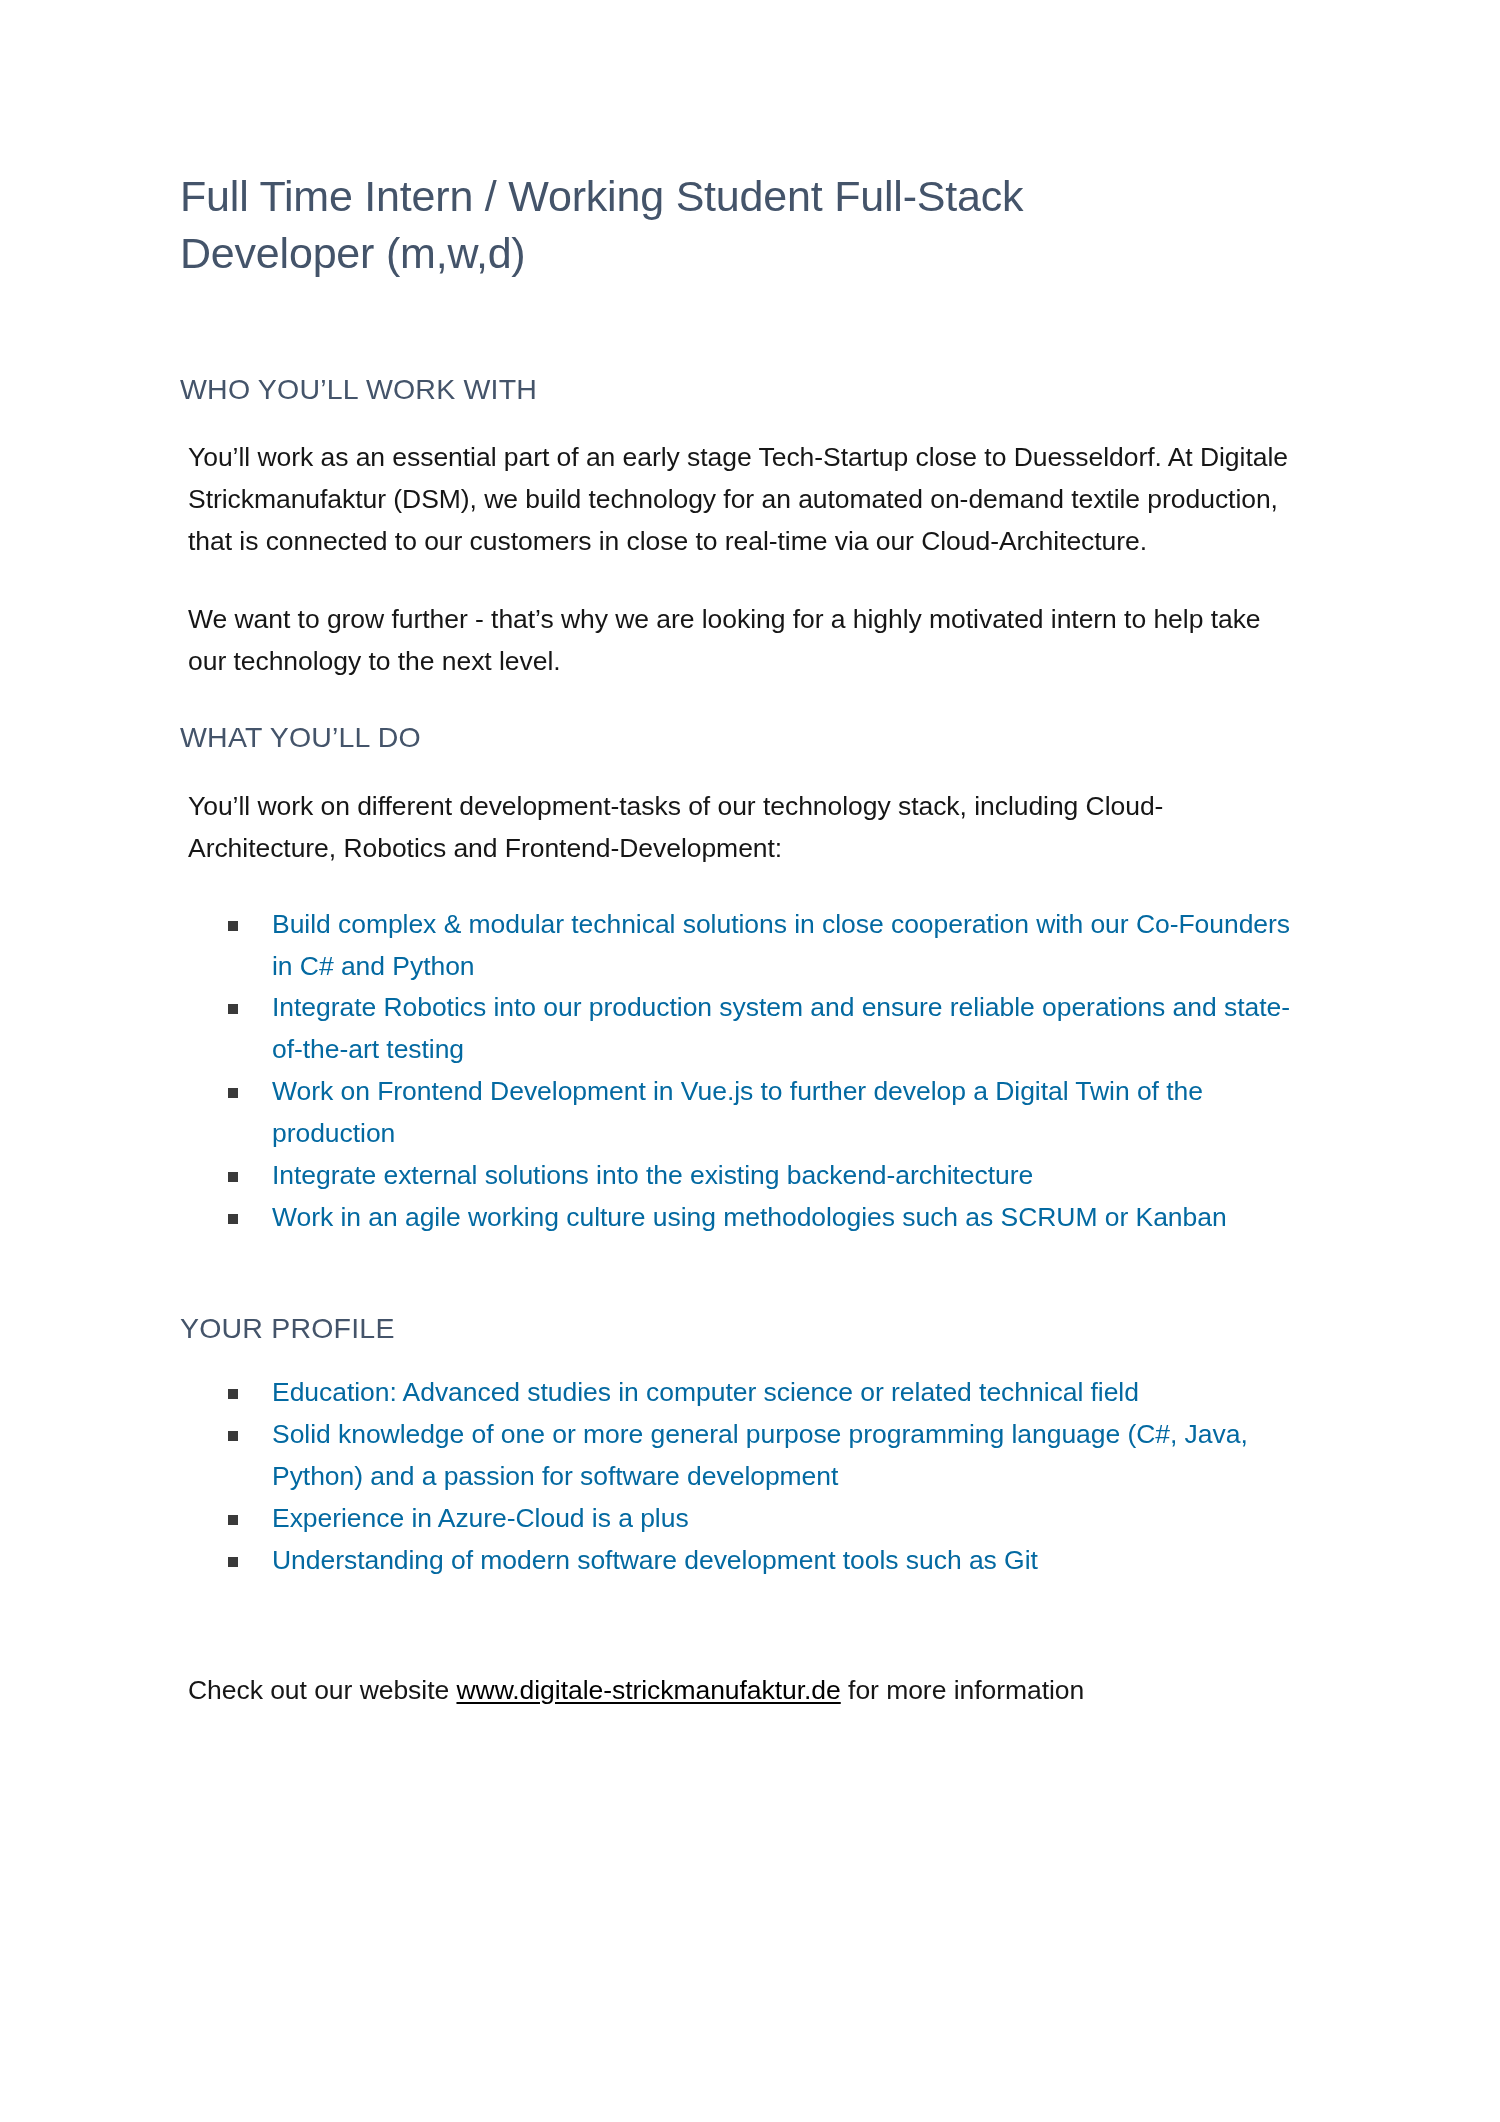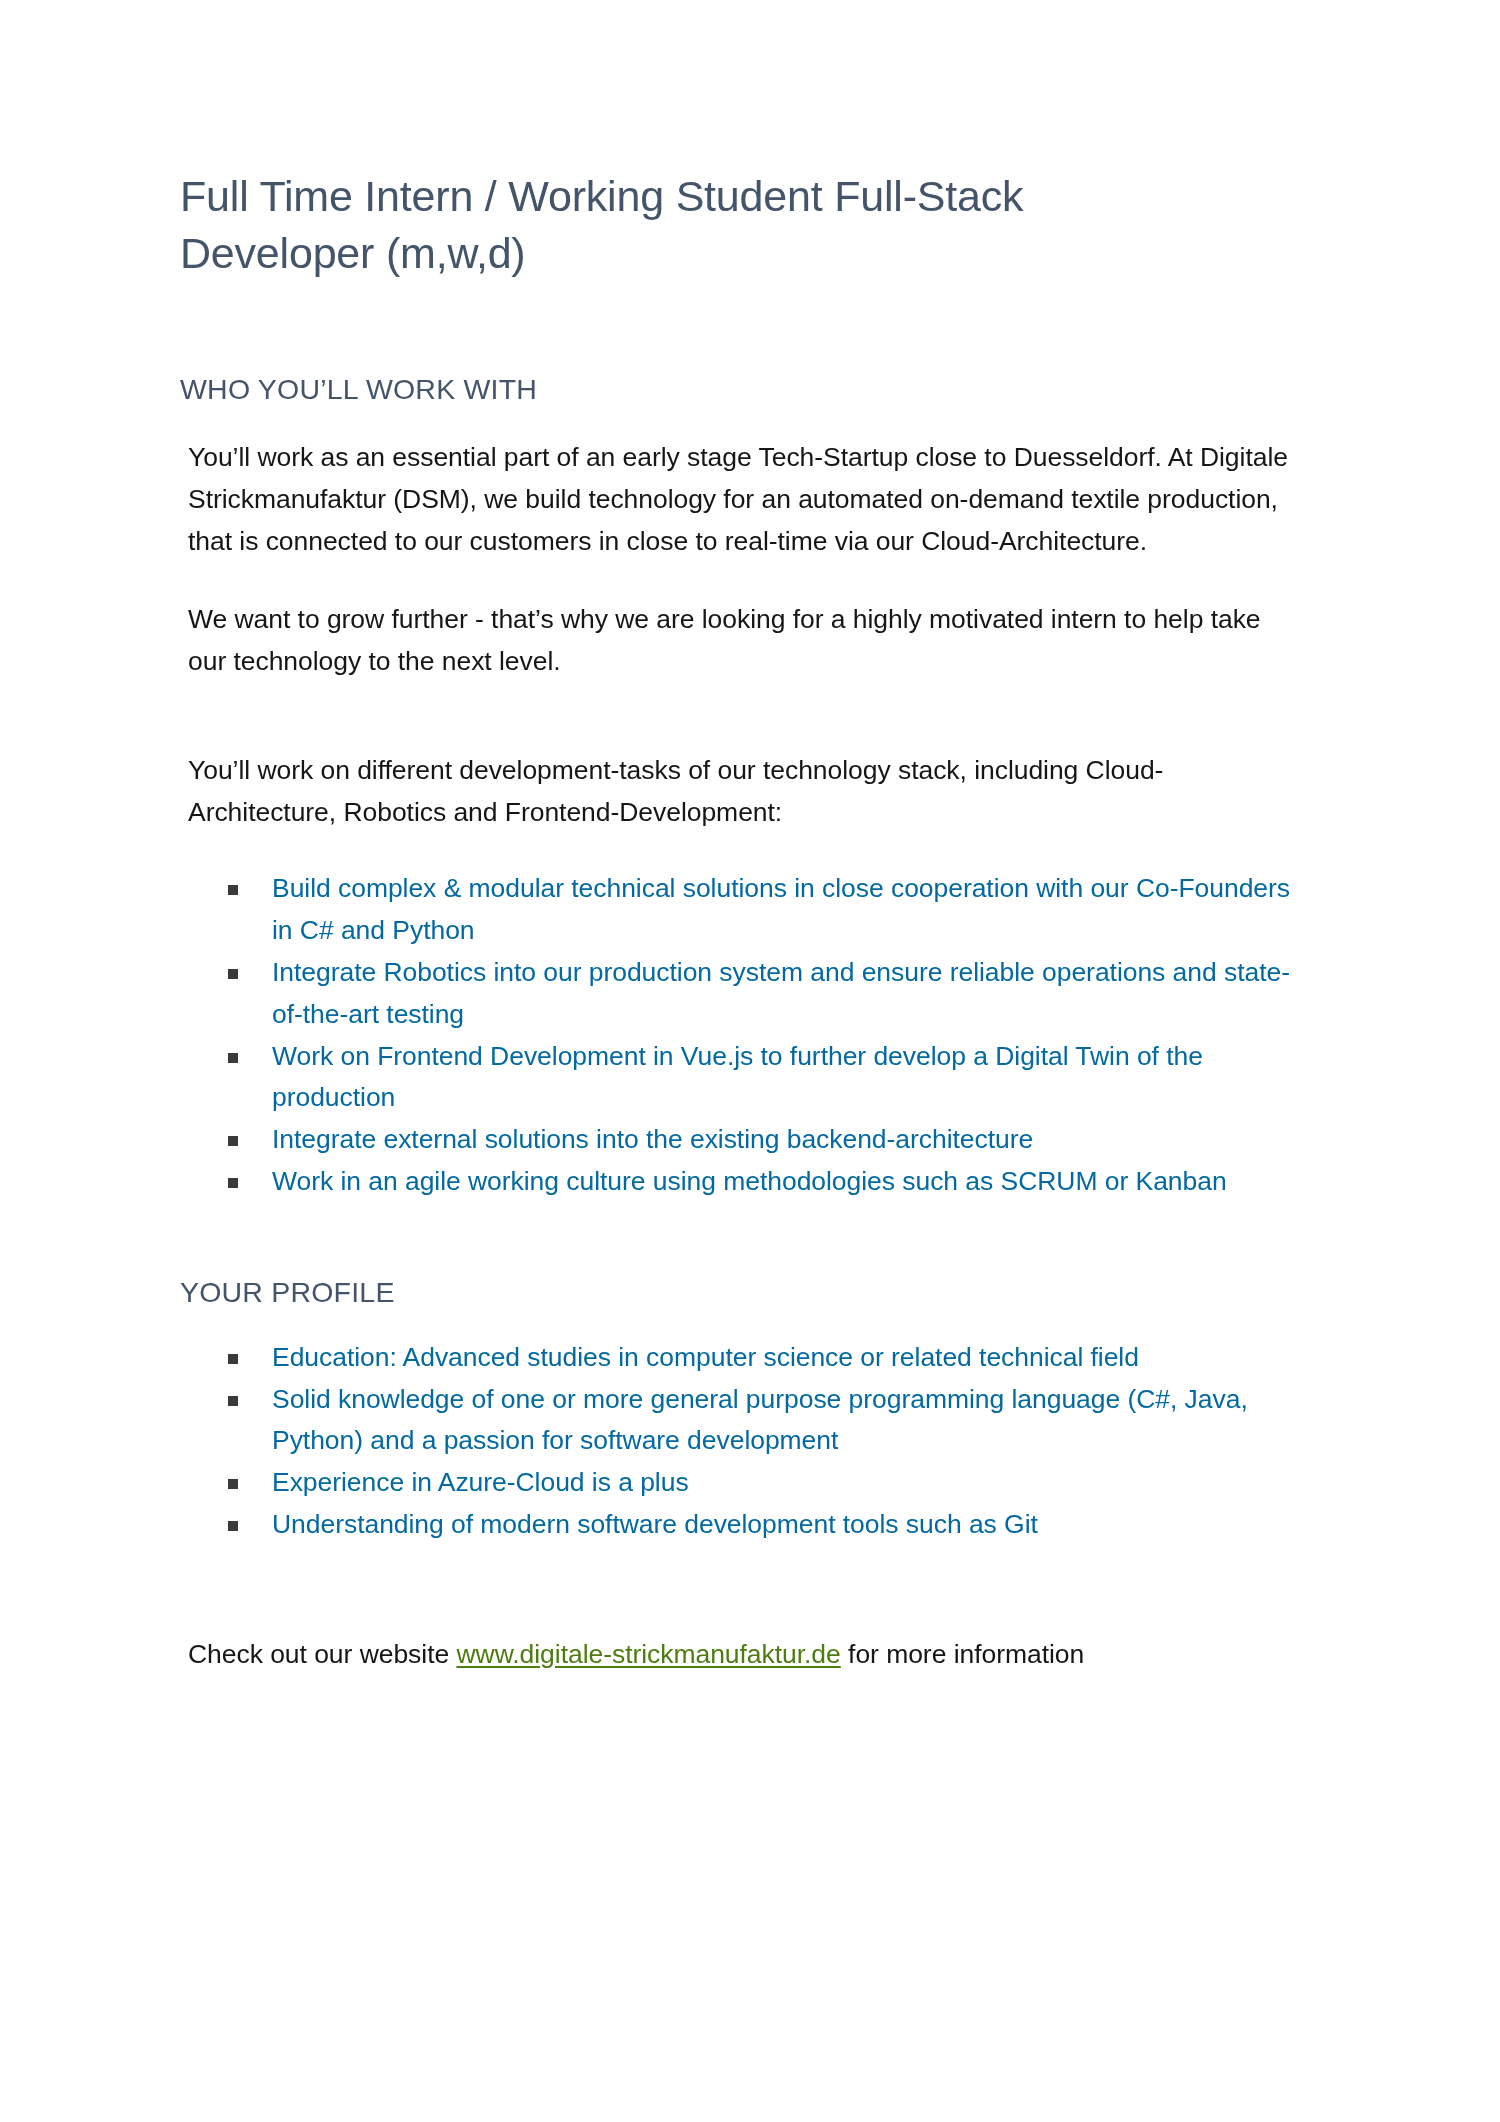--- a/index.html
+++ b/index.html
@@ -88,21 +88,21 @@
   
   .gap-after-title { height: 90px; }
   .gap-small { height: 22px; }
   .gap-par { height: 20px; }
   .gap-before-heading { height: 30px; }
   .gap-list-top { height: 26px; }
   .gap-before-profile { height: 72px; }
   .gap-before-closing { height: 80px; }
 
   .link {
-    color: #4d7c0f;
+    color: #000000;
     text-underline-offset: 3px;
   }
   .inline-text { white-space: pre-wrap; }
 </style>
 </head>
 <body>
 
 <div class="page">
   <div class="content">
 
@@ -114,20 +114,21 @@
       <h2 class="section-heading">WHO YOU’LL WORK WITH</h2>
       <div class="gap-small"></div>
       <p class="body-par">You’ll work as an essential part of an early stage Tech-Startup close to Duesseldorf. At Digitale Strickmanufaktur (DSM), we build technology for an automated on-demand textile production, that is connected to our customers in close to real-time via our Cloud-Architecture.</p>
       <div class="gap-par"></div>
       <p class="body-par">We want to grow further - that’s why we are looking for a highly motivated intern to help take our technology to the next level.</p>
     </div>
 
     <div class="gap-before-heading"></div>
 
     <div>
+      <h2 class="section-heading">WHAT YOU’LL DO</h2>
       <div class="gap-small"></div>
       <p class="body-par">You’ll work on different development-tasks of our technology stack, including Cloud-Architecture, Robotics and Frontend-Development:</p>
       <div class="gap-list-top"></div>
       <ul class="bullets">
         <li>
           <span class="sq-bullet"></span>
           <span>Build complex &amp; modular technical solutions in close cooperation with our Co-Founders in C# and Python</span>
         </li>
         <li>
           <span class="sq-bullet"></span>

